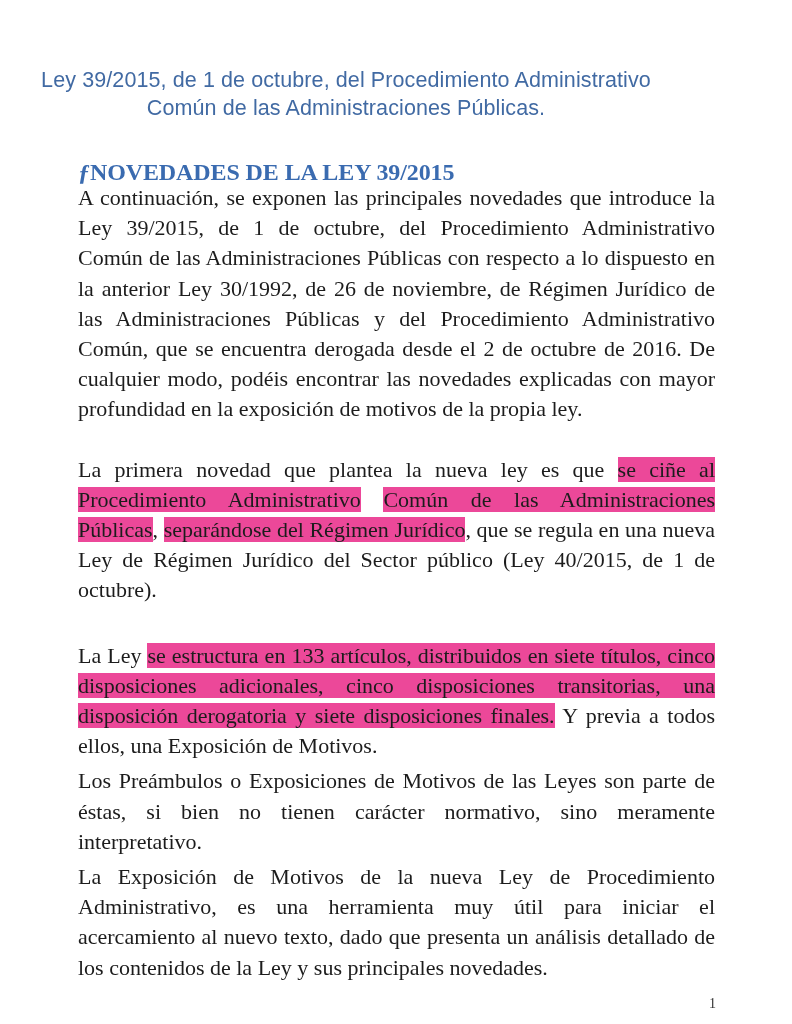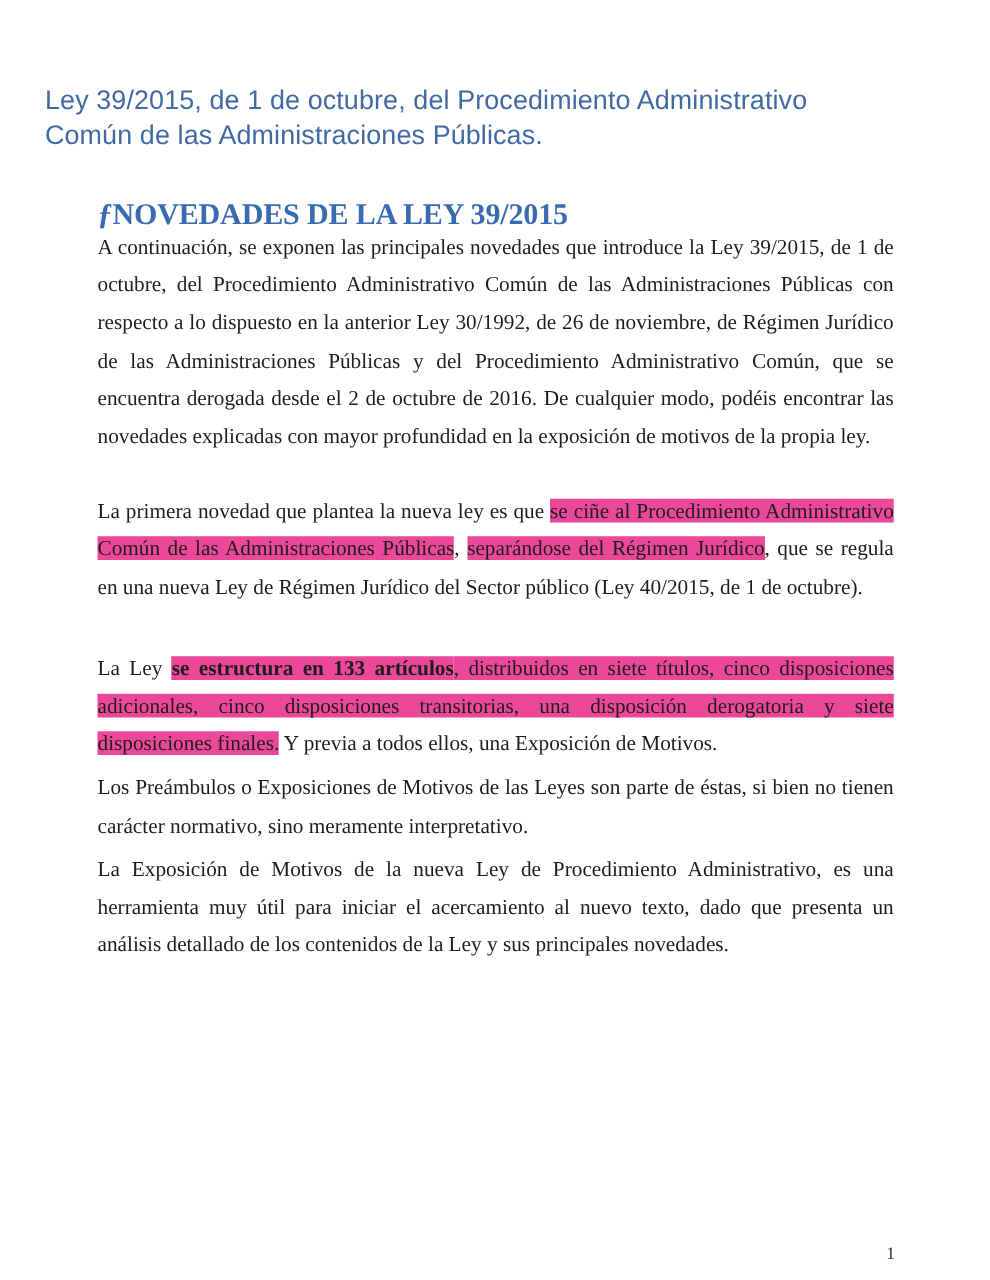--- a/index.html
+++ b/index.html
@@ -27,20 +27,21 @@
     position: absolute;
     left: 36px;
     top: 52px;
     width: 620px;
     font-family: "Liberation Sans", "DejaVu Sans", sans-serif;
     font-size: 21.5px;
     line-height: 28px;
     color: #416aa3;
     font-weight: 400;
     letter-spacing: 0.1px;
+    text-align: center;
   }
 
   
   .section-heading {
     position: absolute;
     left: 78px;
     top: 139px;
     font-family: "Liberation Serif", "DejaVu Serif", serif;
     font-size: 24px;
     font-weight: 700;
@@ -57,40 +58,40 @@
   
   .body-col {
     position: absolute;
     left: 78px;
     top: 183px;
     width: 637px;
   }
 
   p.para {
     margin: 0;
-    font-size: 17px;
+    font-size: 22px;
     line-height: 30.2px;
     text-align: justify;
     text-justify: inter-word;
     color: #1c1c1c;
   }
 
   
   .gap-lg { height: 30px; }
   .gap-md { height: 28px; }
   .gap-sm { height: 7px; }
   .gap-xs { height: 5px; }
 
   mark.hl {
     background: #ec4899;
     color: #1c1c1c;
     padding: 0;
   }
   .bold {
-    font-weight: 700;
+    font-weight: 400;
   }
 
   
   .page-number {
     position: absolute;
     right: 76px;
     bottom: 12px;
     font-size: 14px;
     line-height: 16px;
     color: #333333;

